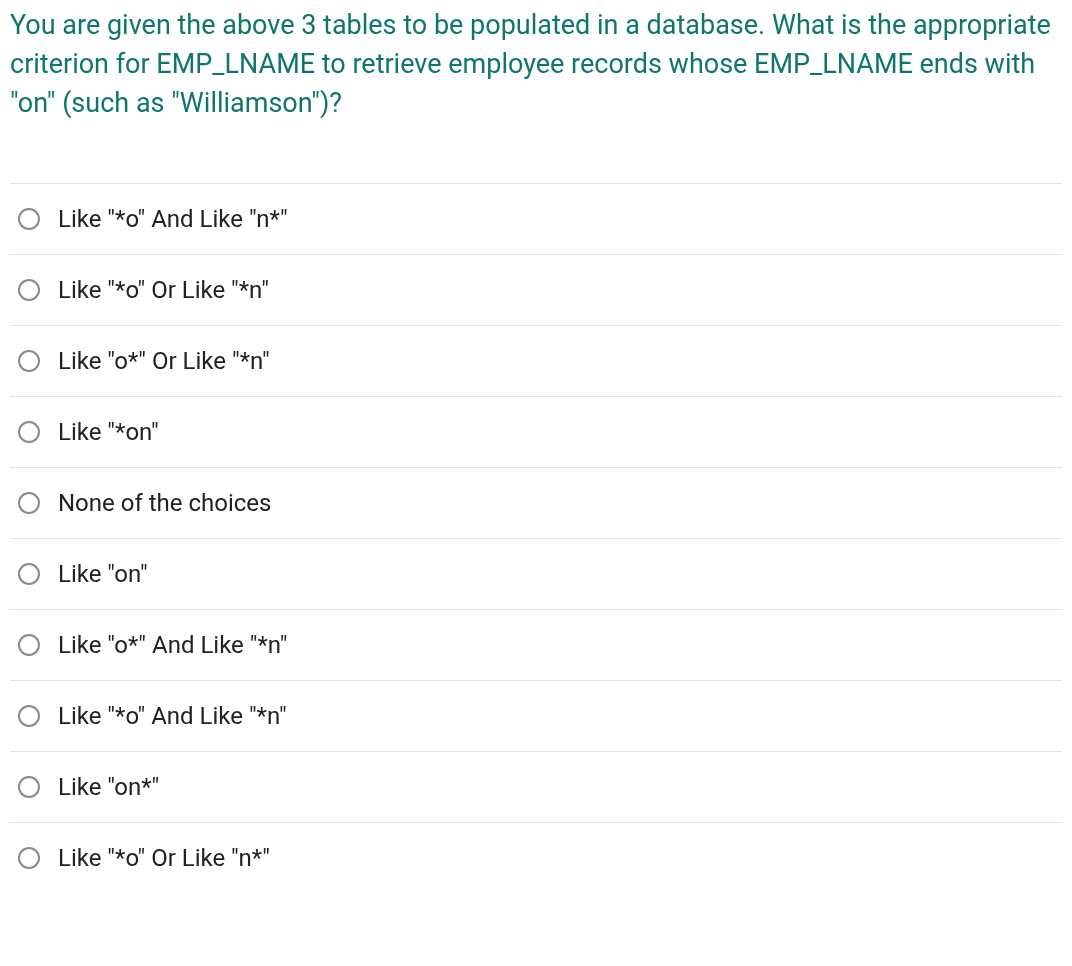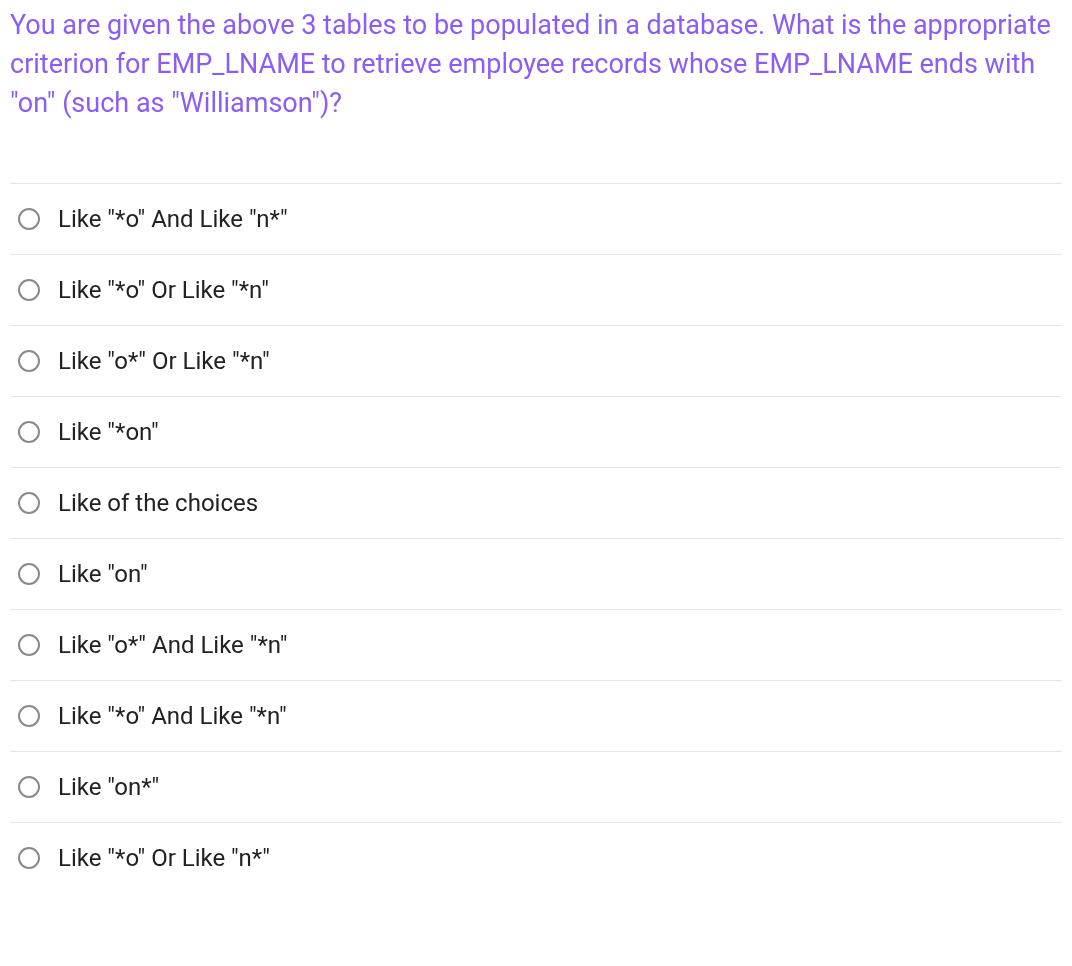--- a/index.html
+++ b/index.html
@@ -12,21 +12,21 @@
     background: #ffffff;
     width: 1072px;
     color: #222222;
   }
   .question-container {
     padding: 6px 10px 0 10px;
   }
   .question-text {
     font-size: 27px;
     line-height: 1.45;
-    color: #8b5cf6;
+    color: #0f766e;
     font-weight: 400;
     margin-bottom: 60px;
   }
   .options-list {
     border-top: 1px solid #e5e5e5;
   }
   .option-row {
     display: flex;
     align-items: center;
     padding: 21px 8px 21px 8px;
@@ -74,21 +74,21 @@
       <span class="option-label">Like "o*" Or Like "*n"</span>
     </div>
 
     <div class="option-row">
       <span class="radio-circle"></span>
       <span class="option-label">Like "*on"</span>
     </div>
 
     <div class="option-row">
       <span class="radio-circle"></span>
-      <span class="option-label">Like of the choices</span>
+      <span class="option-label">None of the choices</span>
     </div>
 
     <div class="option-row">
       <span class="radio-circle"></span>
       <span class="option-label">Like "on"</span>
     </div>
 
     <div class="option-row">
       <span class="radio-circle"></span>
       <span class="option-label">Like "o*" And Like "*n"</span>

